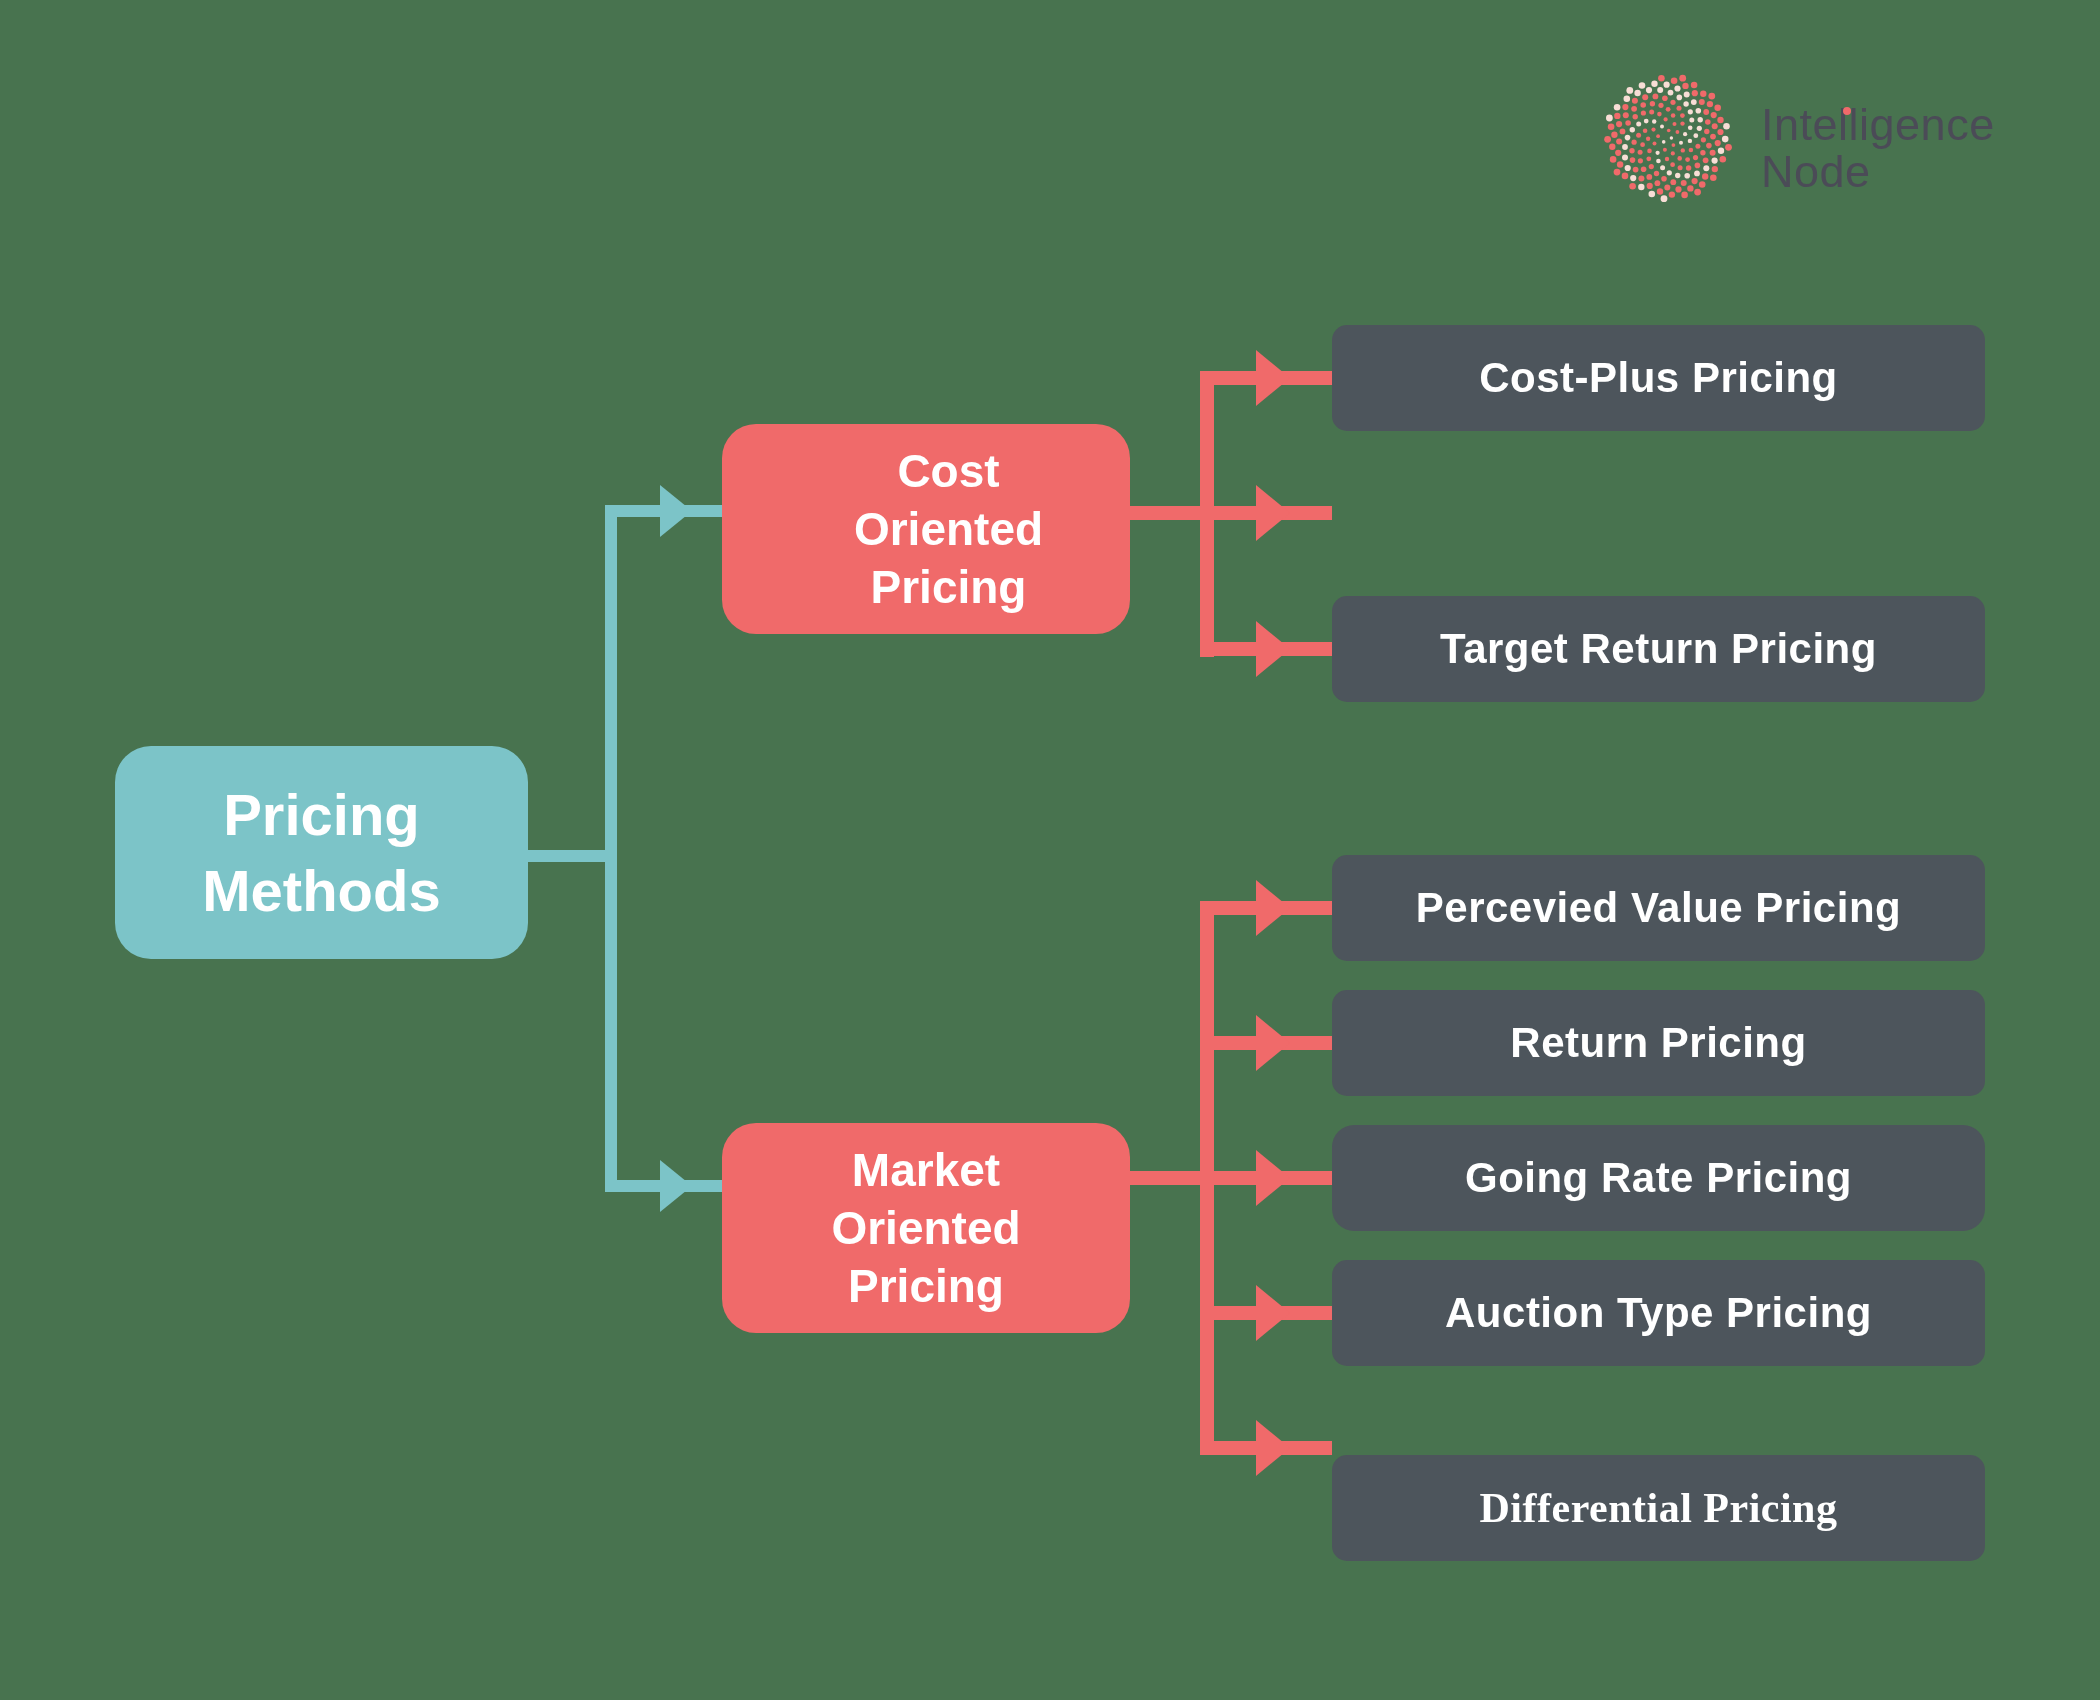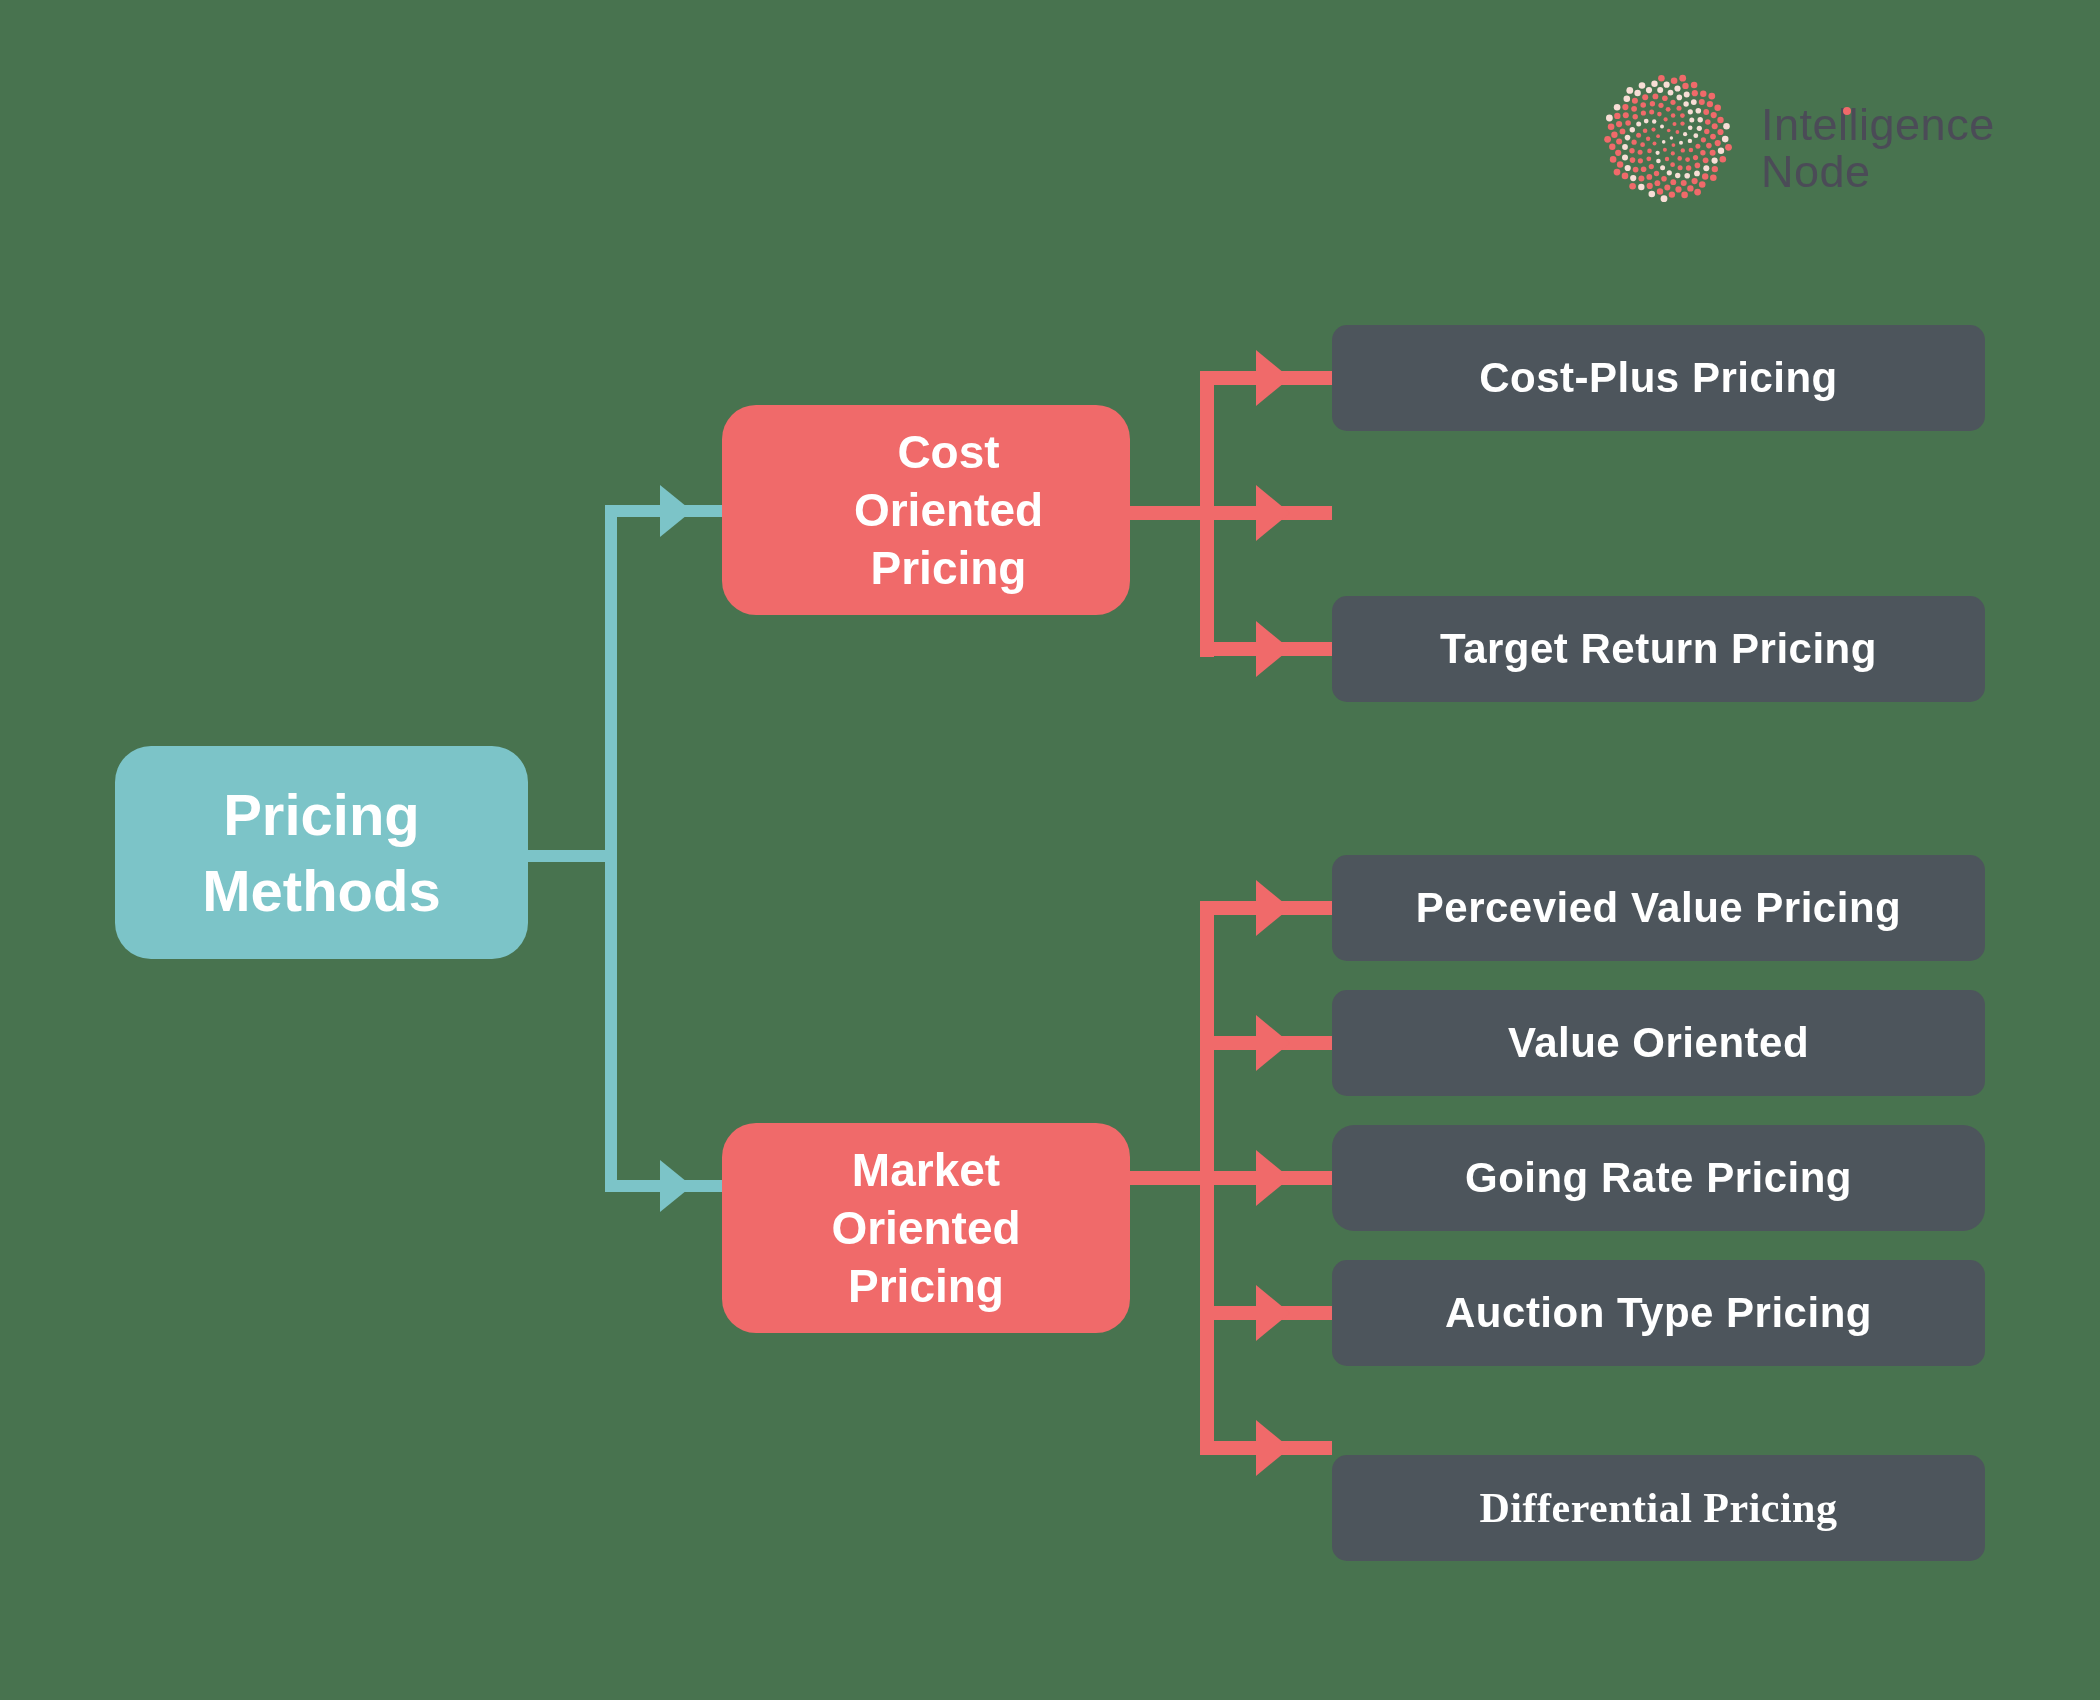--- a/index.html
+++ b/index.html
@@ -15,21 +15,21 @@
     color:#ffffff;font-weight:bold;box-sizing:border-box;
   }
   .node-root{
     left:115px;top:746px;width:413px;height:213px;border-radius:36px;
     background:var(--teal,#7cc4c8);font-size:58px;line-height:76px;
   }
   .node-branch{
     left:722px;width:408px;height:210px;border-radius:34px;
     background:var(--red,#f06a6a);font-size:46px;line-height:58px;
   }
-  .node-branch-cost{top:405px;padding-left:45px;}
+  .node-branch-cost{top:424px;padding-left:45px;}
   .node-branch-market{top:1081px;margin-top:42px;}
   .node-leaf{
     left:1332px;width:653px;height:106px;border-radius:15px;
     background:var(--dark,#4d555c);font-size:42px;letter-spacing:.5px;
   }
   .node span{display:block;}
   
   .line{position:absolute;}
   .line.teal{background:var(--teal,#7cc4c8);}
   .line.red{background:var(--red,#f06a6a);}
@@ -289,21 +289,21 @@
     <span>Cost-Plus Pricing</span>
   </div>
   <div class="node node-leaf" style="top:596px;">
     <span>Target Return Pricing</span>
   </div>
 
   <div class="node node-leaf" style="top:855px;">
     <span>Percevied Value Pricing</span>
   </div>
   <div class="node node-leaf" style="top:990px;">
-    <span>Value Oriented</span>
+    <span>Return Pricing</span>
   </div>
   <div class="node node-leaf" style="top:1125px;border-radius:22px;">
     <span>Going Rate Pricing</span>
   </div>
   <div class="node node-leaf" style="top:1260px;">
     <span>Auction Type Pricing</span>
   </div>
   <div class="node node-leaf" style="top:1455px;font-family:Liberation Serif, serif;">
     <span>Differential Pricing</span>
   </div>

